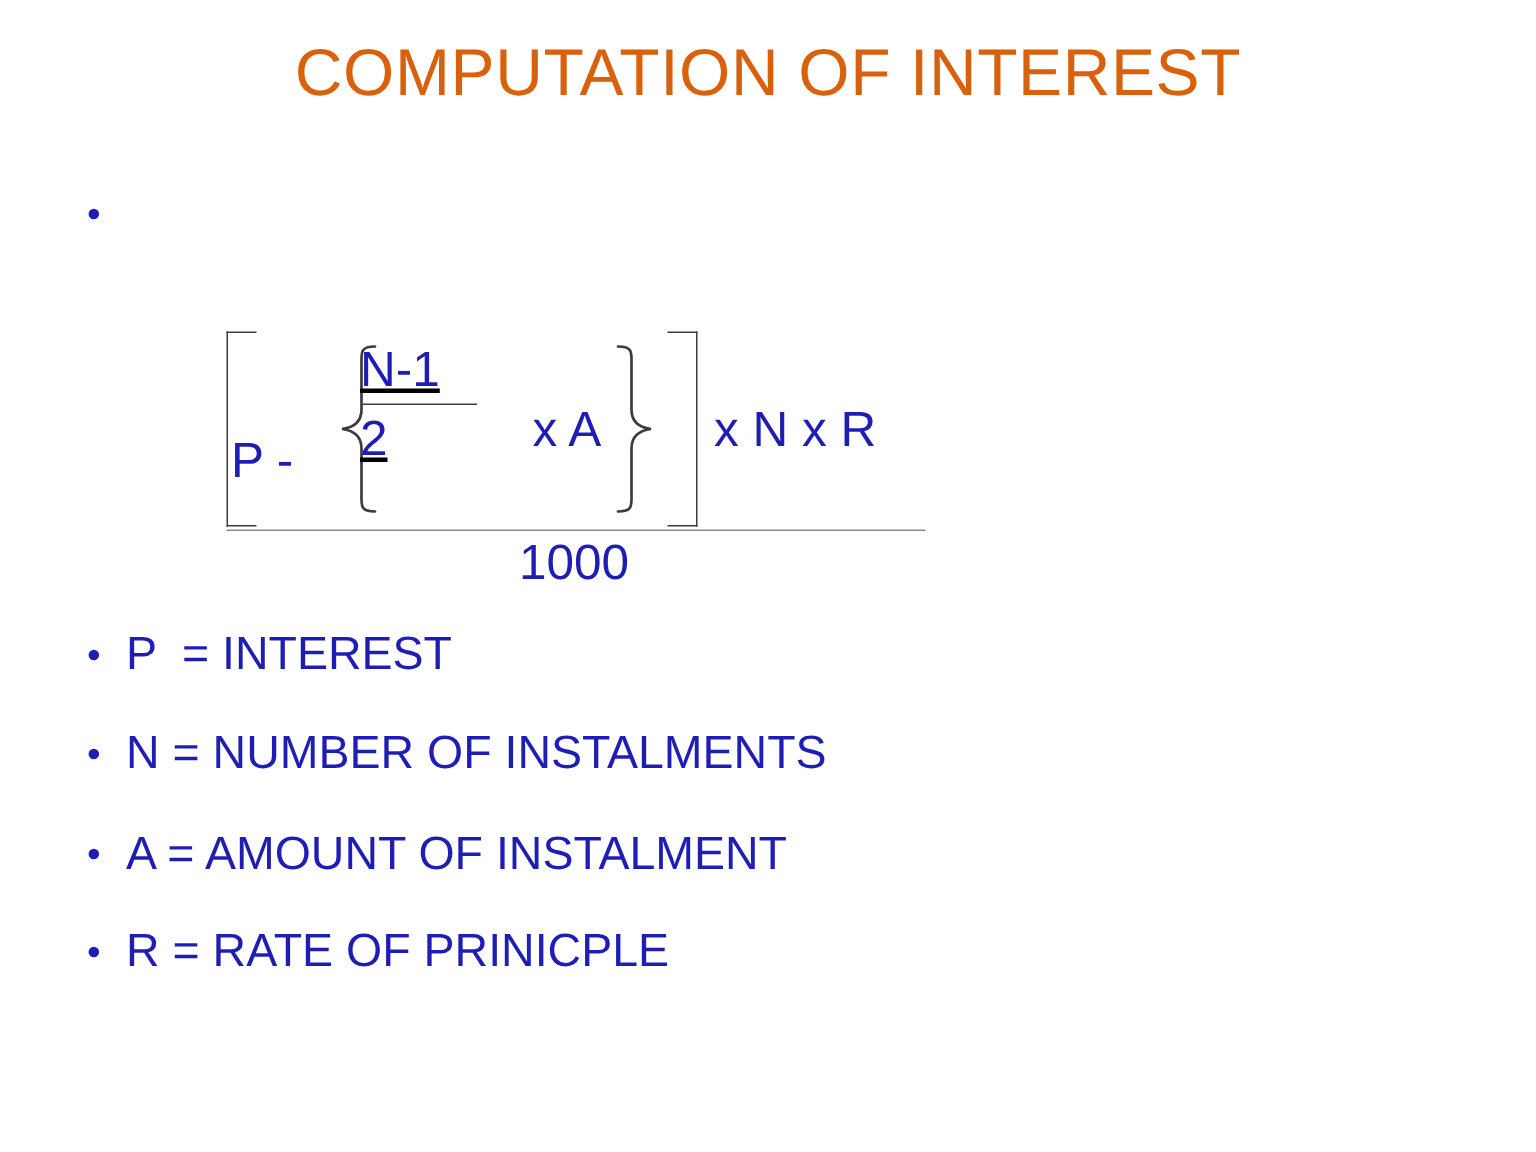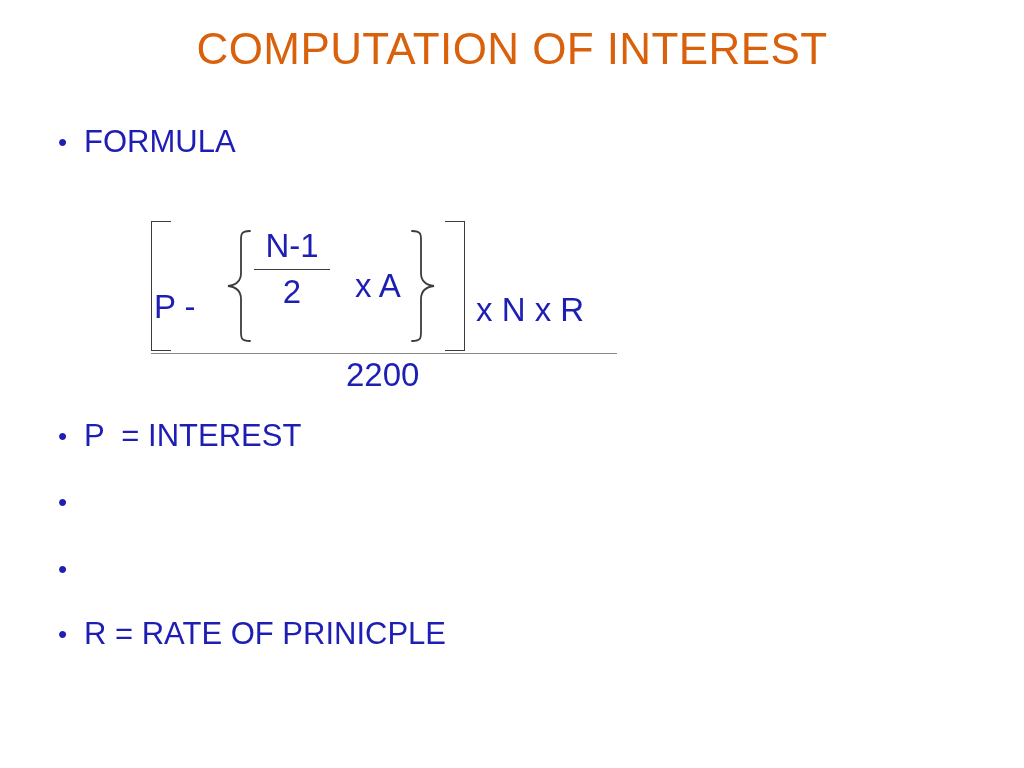--- a/index.html
+++ b/index.html
@@ -115,24 +115,24 @@
   }
   #brace-open  { left: 86px; }
   #brace-close { left: 270px; }
 
   
   #fml-p { left: 14px; top: 84px; }
 
   
   #fraction {
     position: absolute;
-    left: 112px;
+    left: 100px;
     top: 22px;
     width: 80px;
-    text-align: center;
+    text-decoration: underline;
   }
   #fraction .num {
     color: #1E1EB4;
     font-size: 33px;
     line-height: 38px;
     white-space: pre;
   }
   #fraction .frac-bar {
     height: 0;
     border-top: 1.6px solid #3c3c3c;
@@ -141,21 +141,21 @@
   #fraction .den {
     color: #1E1EB4;
     font-size: 33px;
     line-height: 40px;
     white-space: pre;
   }
 
   
   #fml-xa { left: 215px; top: 63px; }
   
-  #fml-xnxr { left: 336px; top: 63px; margin-top: 24px; }
+  #fml-xnxr { left: 336px; top: 63px; }
 
   
   #main-divisor {
     position: absolute;
     left: 11px;
     top: 148px;
     width: 466px;
     height: 0;
     border-top: 1.6px solid #8a8a8a;
   }
@@ -173,21 +173,20 @@
 </style>
 </head>
 <body>
 
 <div id="slide">
 
   <div id="slide-title">COMPUTATION OF INTEREST</div>
 
   <div class="bullet-line" id="bullet-formula">
     <span class="bullet-dot">•</span>
-    <span class="bullet-text">FORMULA</span>
   </div>
 
   <div id="formula-block">
 
     <div class="sq-bracket" id="sq-bracket-open"></div>
     <div class="sq-bracket" id="sq-bracket-close"></div>
 
     <div class="fml-text" id="fml-p">P -</div>
 
     <svg class="brace-svg" id="brace-open" width="26" height="114" viewBox="0 0 26 114">
@@ -203,34 +202,36 @@
     <div class="fml-text" id="fml-xa">x A</div>
 
     <svg class="brace-svg" id="brace-close" width="26" height="114" viewBox="0 0 26 114">
       <path d="M2 2 C12 2, 11 6, 11 14 L11 44 C11 52, 16 56, 24 57 C16 58, 11 62, 11 70 L11 100 C11 108, 12 112, 2 112" fill="none" stroke="#3c3c3c" stroke-width="1.8" stroke-linecap="round"></path>
     </svg>
 
     <div class="fml-text" id="fml-xnxr">x N x R</div>
 
     <div id="main-divisor"></div>
 
-    <div id="fml-denominator">2200</div>
+    <div id="fml-denominator">1000</div>
   </div>
 
   <div class="bullet-line" id="bullet-p">
     <span class="bullet-dot">•</span>
     <span class="bullet-text">P  = INTEREST</span>
   </div>
 
   <div class="bullet-line" id="bullet-n">
     <span class="bullet-dot">•</span>
+    <span class="bullet-text">N = NUMBER OF INSTALMENTS</span>
   </div>
 
   <div class="bullet-line" id="bullet-a">
     <span class="bullet-dot">•</span>
+    <span class="bullet-text">A = AMOUNT OF INSTALMENT</span>
   </div>
 
   <div class="bullet-line" id="bullet-r">
     <span class="bullet-dot">•</span>
     <span class="bullet-text">R = RATE OF PRINICPLE</span>
   </div>
 
 </div>
 
 </body></html>

